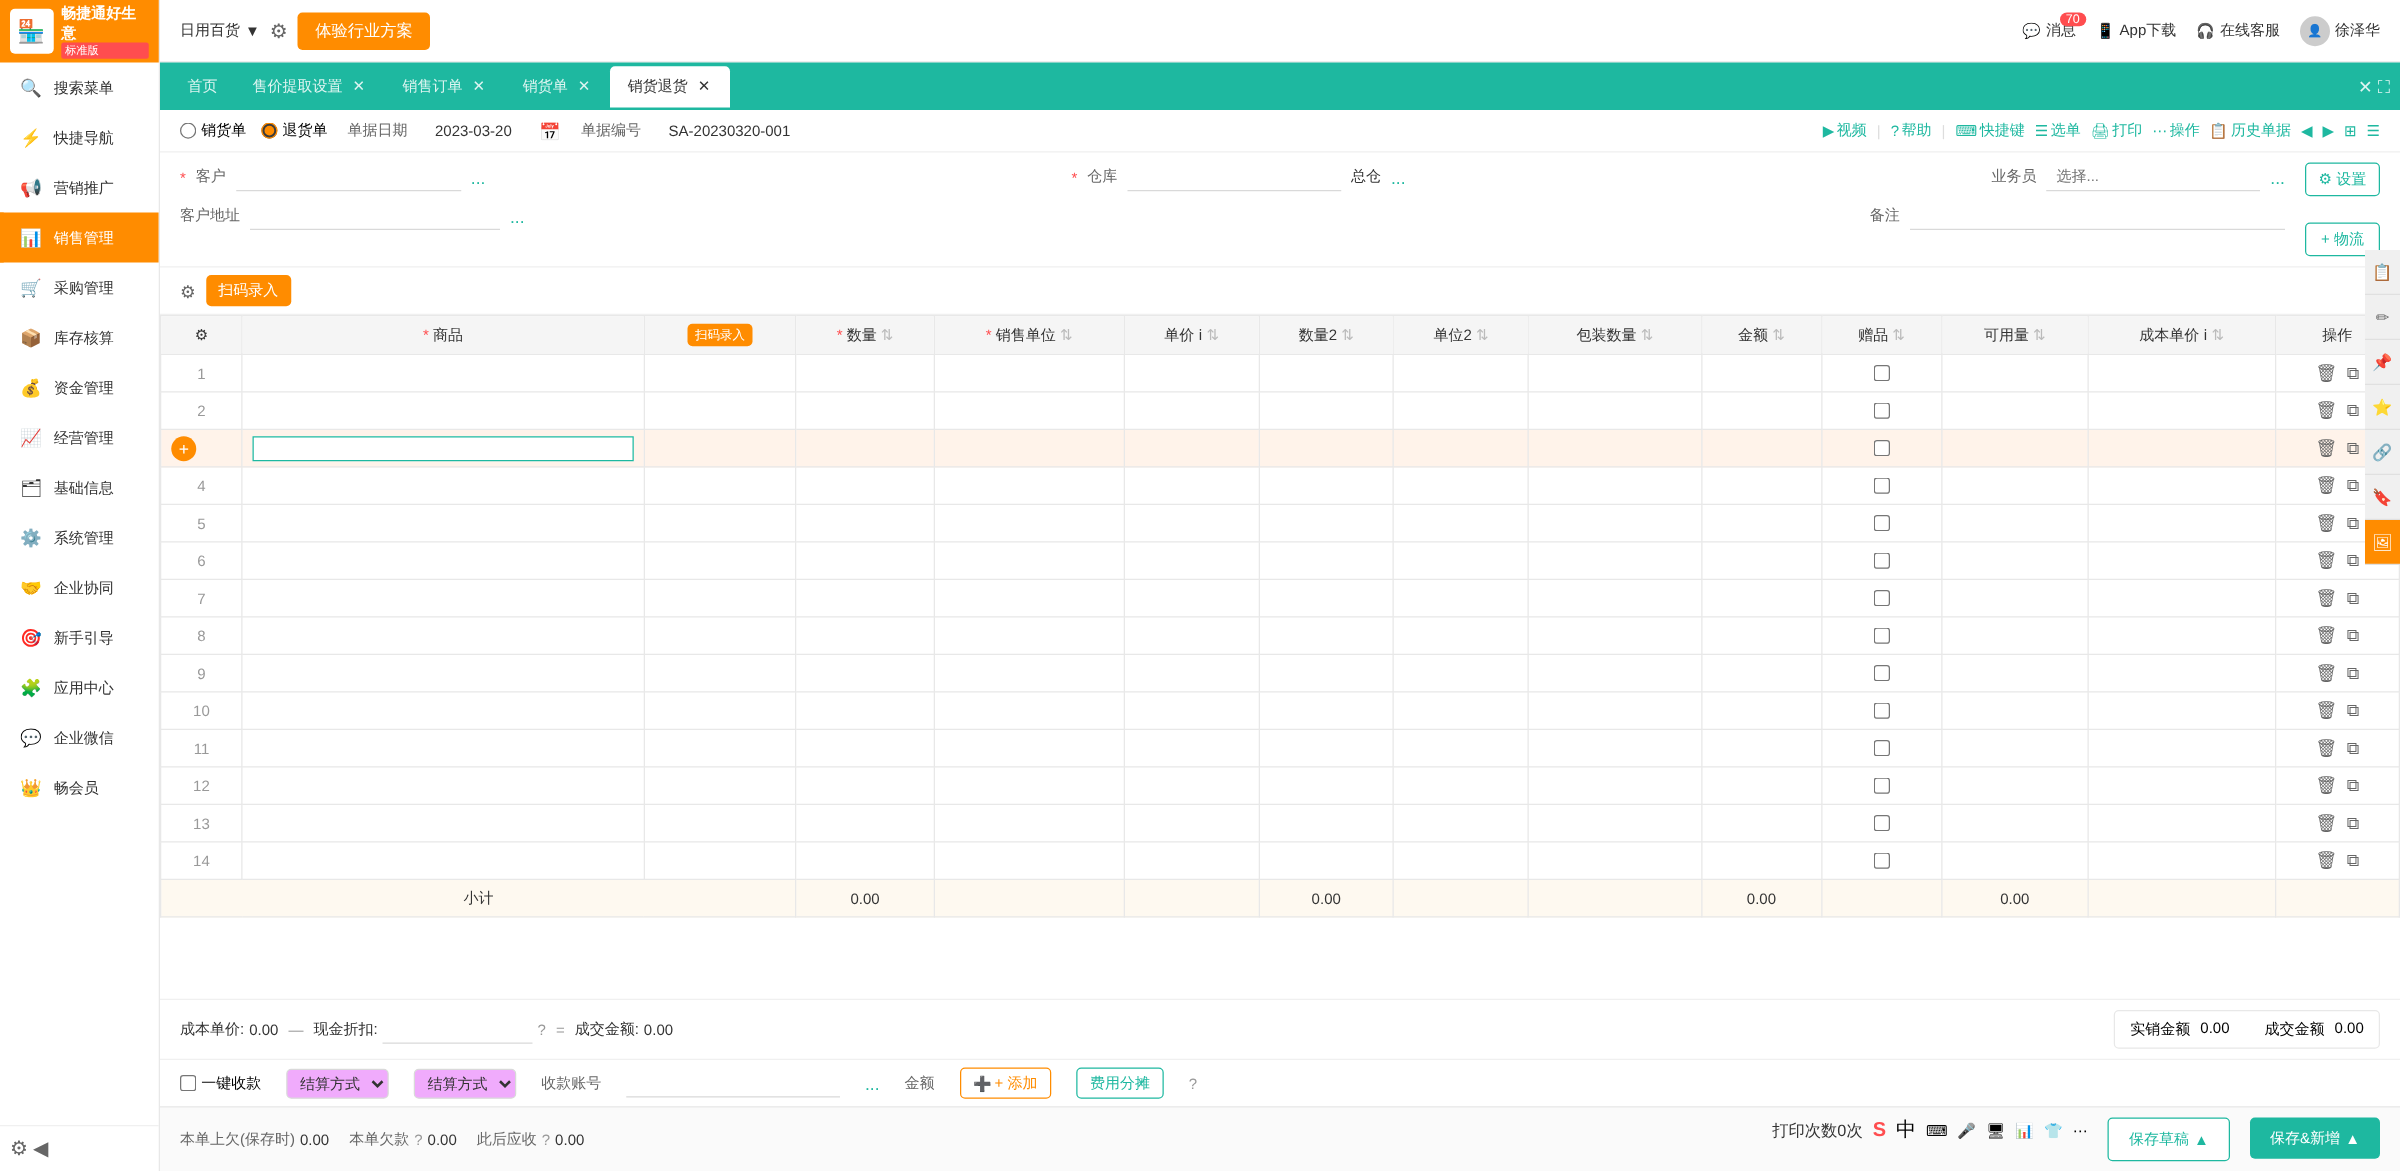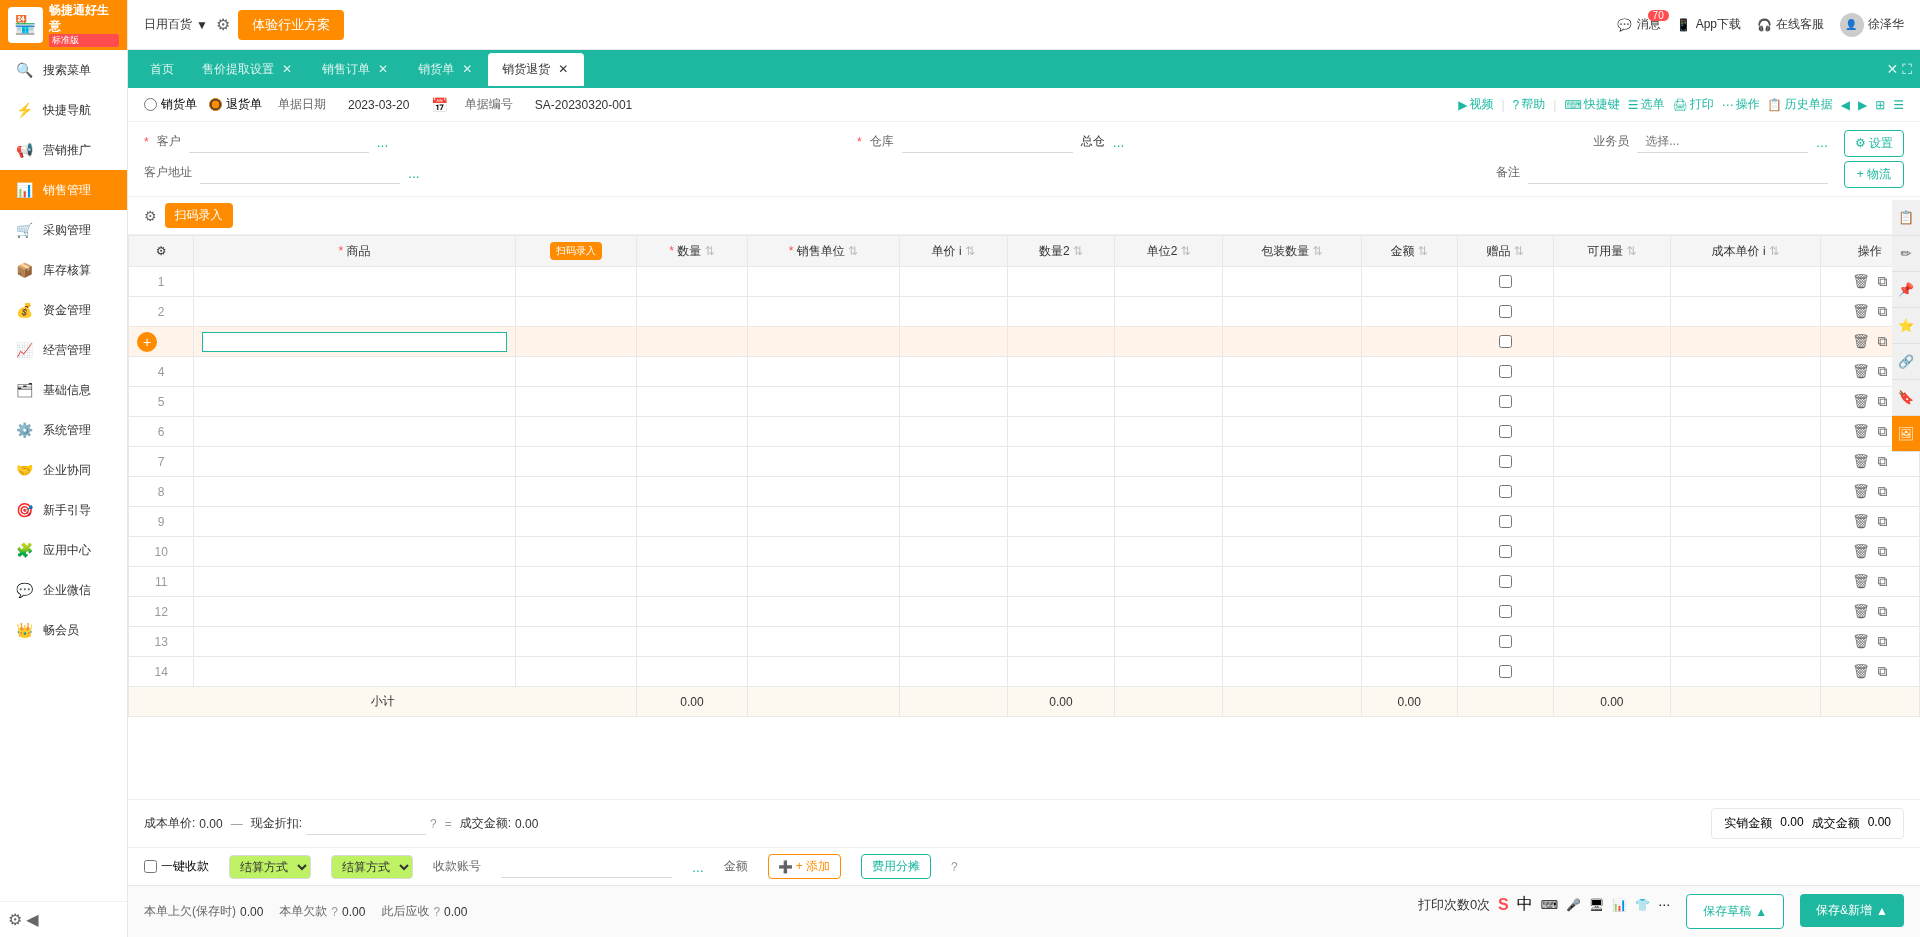--- a/index.html
+++ b/index.html
@@ -54,21 +54,21 @@
     .field-value { color: #333; font-weight: 500; }
     .form-header-right { margin-left: auto; display: flex; align-items: center; gap: 8px; }
     .header-action-btn { background: none; border: none; cursor: pointer; color: #1eb8a0; font-size: 12px; display: flex; align-items: center; gap: 2px; }
 
     
     .form-body { padding: 8px 16px; border-bottom: 1px solid #f0f0f0; display: flex; gap: 16px; align-items: flex-start; }
     .form-row { display: flex; align-items: center; gap: 8px; flex: 1; }
     .required-star { color: #ff4d4f; }
     .input-field { border: none; border-bottom: 1px solid #d9d9d9; padding: 4px 8px; min-width: 120px; outline: none; color: #333; background: transparent; }
     .dots-btn { color: #1eb8a0; cursor: pointer; font-size: 14px; border: none; background: none; }
-    .side-btns { display: flex; flex-direction: column; gap: 4px; margin-left: auto; }
+    .side-btns { display: flex; flex-direction: column; gap: 21px; margin-left: auto; }
     .side-btn { border: 1px solid #1eb8a0; color: #1eb8a0; background: none; border-radius: 4px; padding: 4px 10px; cursor: pointer; font-size: 12px; white-space: nowrap; }
 
     
     .table-toolbar { padding: 6px 16px; display: flex; align-items: center; gap: 8px; border-bottom: 1px solid #f0f0f0; }
     .scan-btn { background: #ff8c00; color: #fff; border: none; border-radius: 4px; padding: 4px 10px; cursor: pointer; font-size: 12px; }
     .gear-btn { background: none; border: none; cursor: pointer; font-size: 14px; color: #666; }
 
     
     .table-wrap { flex: 1; overflow: auto; }
     table { width: 100%; border-collapse: collapse; }
@@ -83,21 +83,21 @@
 
     
     .form-footer { padding: 8px 16px; border-top: 1px solid #f0f0f0; display: flex; align-items: center; gap: 8px; flex-wrap: wrap; }
     .footer-item { display: flex; align-items: center; gap: 4px; color: #333; }
     .footer-minus { color: #999; }
     .footer-eq { color: #999; }
 
     
     .payment-row { padding: 6px 16px; border-top: 1px solid #f0f0f0; display: flex; align-items: center; gap: 20px; flex-wrap: wrap; }
     .checkbox-label { display: flex; align-items: center; gap: 4px; cursor: pointer; }
-    .select-field { border: 1px solid #d9d9d9; border-radius: 4px; padding: 3px 6px; color: #333; min-width: 80px; background: #bef264; }
+    .select-field { border: 1px solid #d9d9d9; border-radius: 4px; padding: 3px 6px; color: #333; min-width: 80px; background: #f0abfc; }
     .add-btn { background: #fff; border: 1px solid #ff8c00; color: #ff8c00; border-radius: 4px; padding: 3px 10px; cursor: pointer; font-size: 12px; display: flex; align-items: center; gap: 2px; }
     .fee-btn { background: #fff; border: 1px solid #1eb8a0; color: #1eb8a0; border-radius: 4px; padding: 3px 10px; cursor: pointer; font-size: 12px; }
 
     
     .bottom-bar { padding: 8px 16px; border-top: 1px solid #e8e8e8; background: #fafafa; display: flex; align-items: center; gap: 16px; flex-wrap: wrap; }
     .bottom-stat { display: flex; align-items: center; gap: 4px; color: #666; }
     .bottom-stat-val { color: #333; font-weight: 500; }
     .save-draft-btn { background: #fff; border: 1px solid #1eb8a0; color: #1eb8a0; border-radius: 4px; padding: 8px 16px; cursor: pointer; font-size: 13px; display: flex; align-items: center; gap: 4px; }
     .save-new-btn { background: #1eb8a0; color: #fff; border: none; border-radius: 4px; padding: 8px 16px; cursor: pointer; font-size: 13px; display: flex; align-items: center; gap: 4px; }
 
@@ -703,21 +703,21 @@
         <span>现金折扣:</span>
         <input class="input-field" style="width: 80px;">
         <button style="background:none;border:none;cursor:pointer;color:#999;">?</button>
       </div>
       <span class="footer-eq">=</span>
       <div class="footer-item">
         <span>成交金额:</span>
         <span style="color:#333;font-weight:500;">0.00</span>
       </div>
 
-      <div style="margin-left:auto;background:#fff;border:1px solid #e8e8e8;border-radius:4px;padding:6px 12px;display:flex;gap:8px;">
+      <div style="margin-left:auto;background:#fff;border:1px solid #e8e8e8;border-radius:4px;padding:6px 12px;display:flex;gap:28px;">
         <div style="display:flex;gap:8px;">
           <span>实销金额</span>
           <span style="font-weight:500;">0.00</span>
         </div>
         <div style="display:flex;gap:8px;">
           <span>成交金额</span>
           <span style="font-weight:500;">0.00</span>
         </div>
       </div>
     </div>

